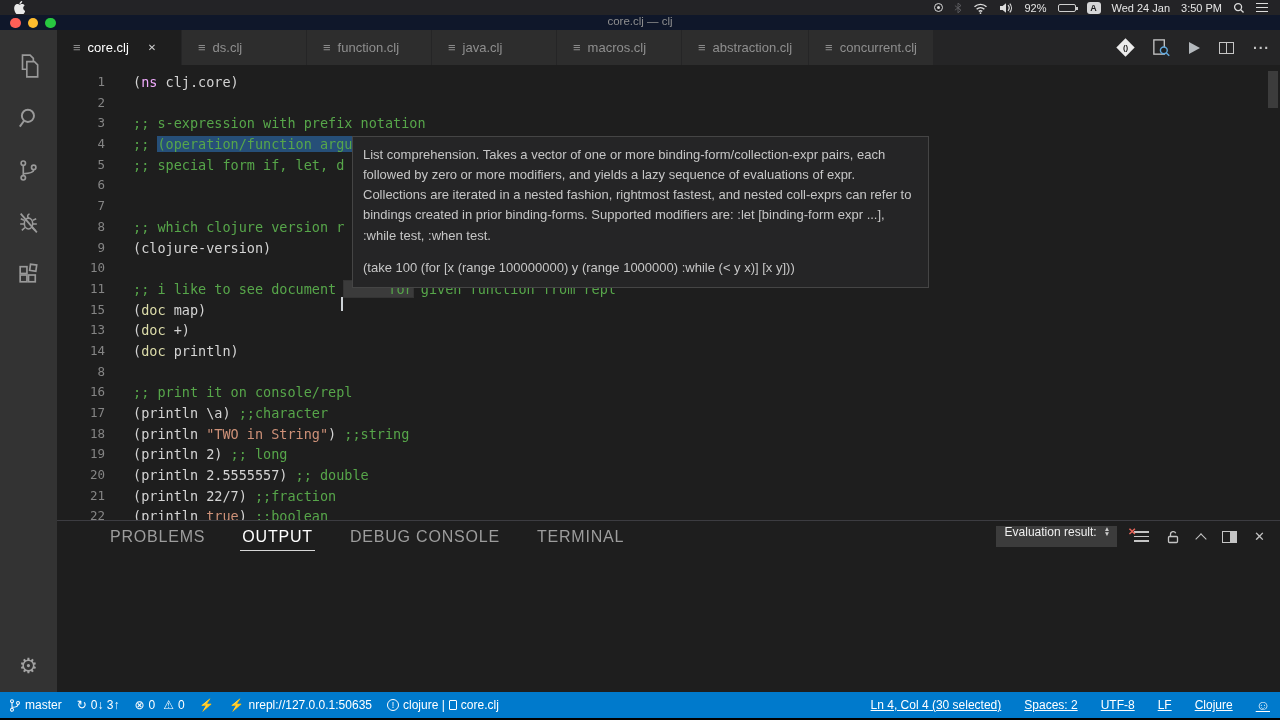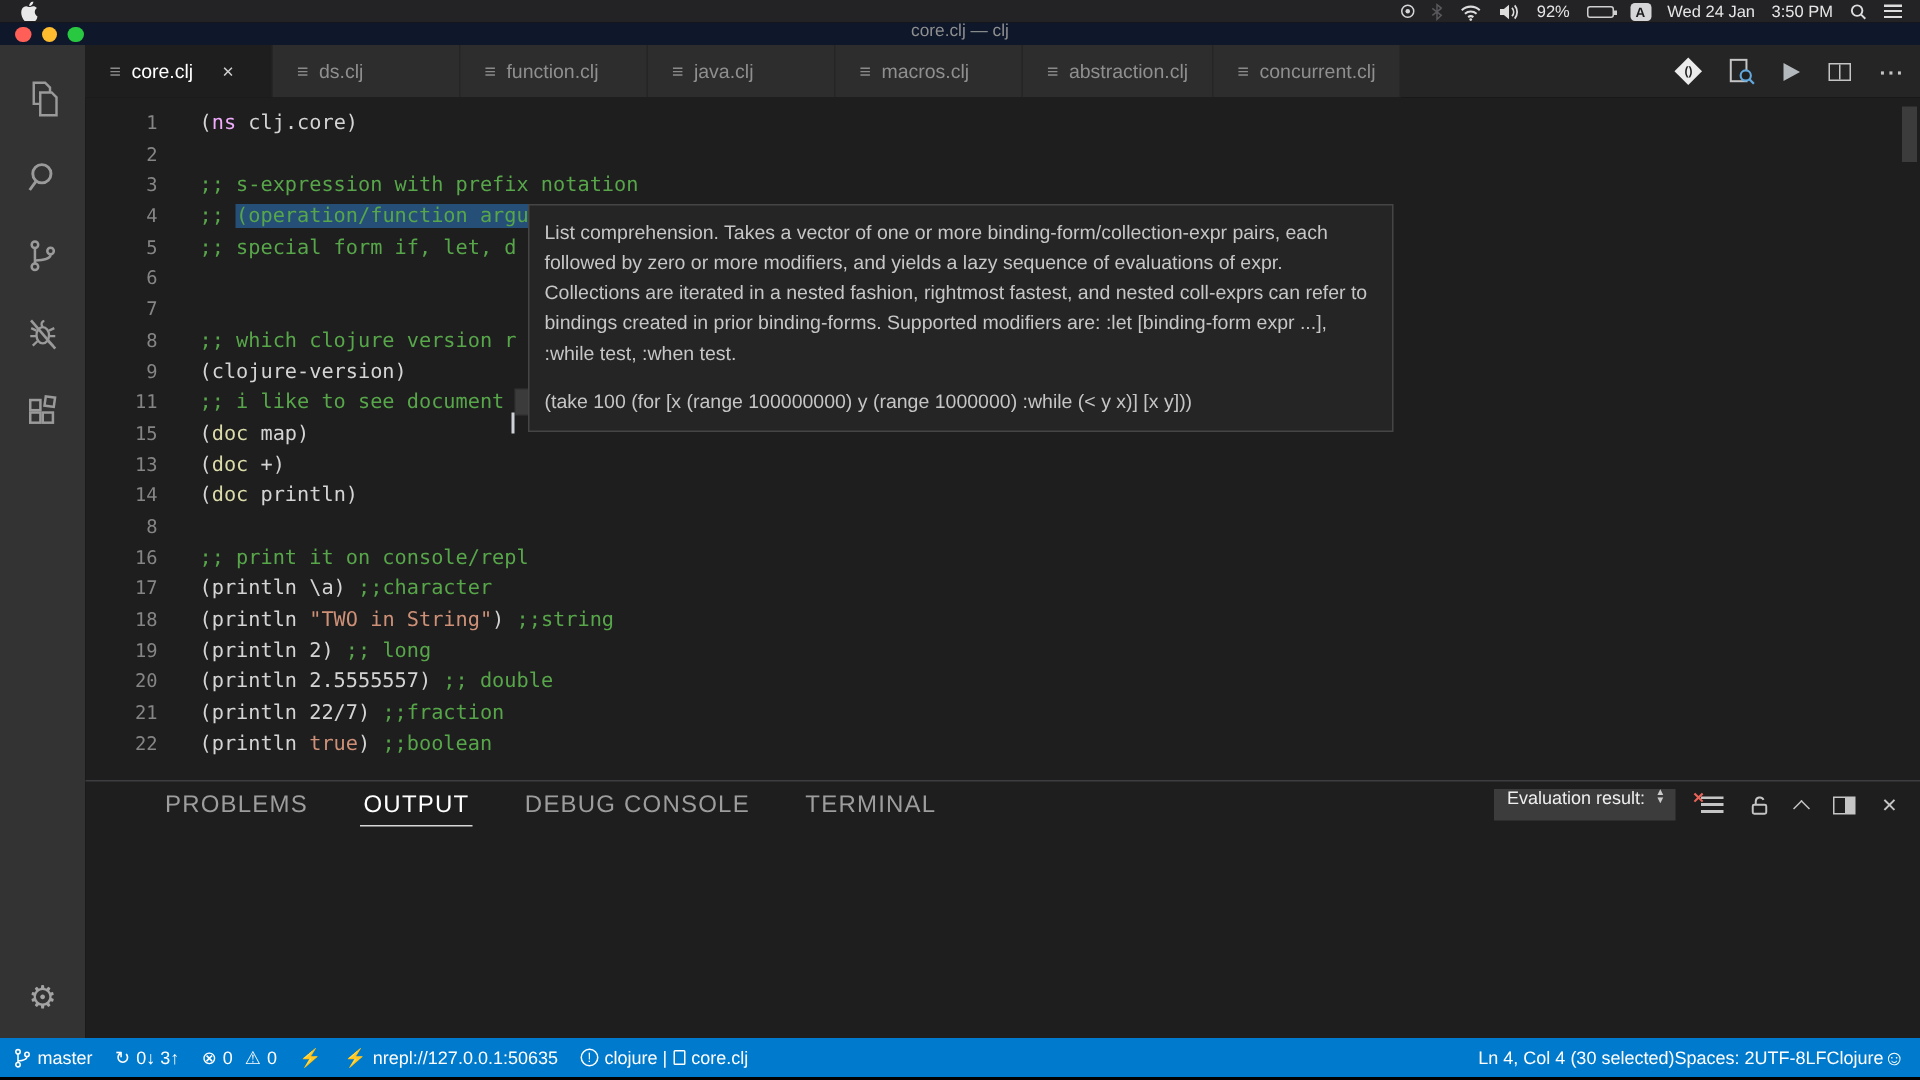--- a/index.html
+++ b/index.html
@@ -99,21 +99,21 @@
   .chev { width:8px; height:8px; border-left:1.6px solid #c5c5c5; border-top:1.6px solid #c5c5c5;
           transform:rotate(45deg); margin-top:4px; }
   .layicon { width:15px; height:12px; border:1.3px solid #c5c5c5; display:flex; }
   .layicon span { margin-left:auto; width:50%; height:100%; background:#c5c5c5; }
   .pclose { color:#c5c5c5; font-size:13px; }
 
   
   .statusbar { position:absolute; left:0; top:692px; right:0; height:26px; background:#007acc;
                display:flex; align-items:center; color:#ffffff; font-size:12px; padding:0 10px 0 9px; z-index:58; }
   .sbitem { display:flex; align-items:center; gap:4px; margin-right:15px; white-space:nowrap; }
-  .sbright { margin-left:auto; display:flex; align-items:center; gap:0; }
+  .sbright { margin-left:auto; display:flex; align-items:center; gap:23px;text-decoration:underline; }
   .sbicon { font-size:12px; }
   .infocirc { width:12px; height:12px; border:1px solid #fff; border-radius:50%; font-size:9px;
               display:flex; align-items:center; justify-content:center; }
   .fileic { width:8px; height:10px; border:1px solid #fff; border-radius:1px; }
   .boltY { color:#ffd34d; }
   .smiley { font-size:14px; }
 </style>
 </head>
 <body>
 
@@ -253,20 +253,21 @@
   <div class="lines" id="lines">
       <div class="cl"><span class="ln">1</span><span class="code"><span class="p">(</span><span class="kw">ns</span><span class="p"> clj.core)</span></span></div>
       <div class="cl"><span class="ln">2</span><span class="code"></span></div>
       <div class="cl"><span class="ln">3</span><span class="code"><span class="com">;; s-expression with prefix notation</span></span></div>
       <div class="cl"><span class="ln">4</span><span class="code"><span class="com">;; </span><span class="com sel">(operation/function arguments)</span></span></div>
       <div class="cl"><span class="ln">5</span><span class="code"><span class="com">;; special form if, let, d</span></span></div>
       <div class="cl"><span class="ln">6</span><span class="code"></span></div>
       <div class="cl"><span class="ln">7</span><span class="code"></span></div>
       <div class="cl"><span class="ln">8</span><span class="code"><span class="com">;; which clojure version r</span></span></div>
       <div class="cl"><span class="ln">9</span><span class="code"><span class="p">(clojure-version)</span></span></div>
+      <div class="cl"><span class="ln">10</span><span class="code"></span></div>
       <div class="cl"><span class="ln">11</span><span class="code"><span class="com">;; i like to see document </span><span class="ibeam"></span><span class="com hov">for</span><span class="com"> given function from repl</span></span></div>
       <div class="cl"><span class="ln">15</span><span class="code"><span class="p">(</span><span class="fn">doc</span><span class="p"> map)</span></span></div>
       <div class="cl"><span class="ln">13</span><span class="code"><span class="p">(</span><span class="fn">doc</span><span class="p"> +)</span></span></div>
       <div class="cl"><span class="ln">14</span><span class="code"><span class="p">(</span><span class="fn">doc</span><span class="p"> println)</span></span></div>
       <div class="cl"><span class="ln">8</span><span class="code"></span></div>
       <div class="cl"><span class="ln">16</span><span class="code"><span class="com">;; print it on console/repl</span></span></div>
       <div class="cl"><span class="ln">17</span><span class="code"><span class="p">(println \a) </span><span class="com">;;character</span></span></div>
       <div class="cl"><span class="ln">18</span><span class="code"><span class="p">(println </span><span class="str">"TWO in String"</span><span class="p">) </span><span class="com">;;string</span></span></div>
       <div class="cl"><span class="ln">19</span><span class="code"><span class="p">(println 2) </span><span class="com">;; long</span></span></div>
       <div class="cl"><span class="ln">20</span><span class="code"><span class="p">(println 2.5555557) </span><span class="com">;; double</span></span></div>

